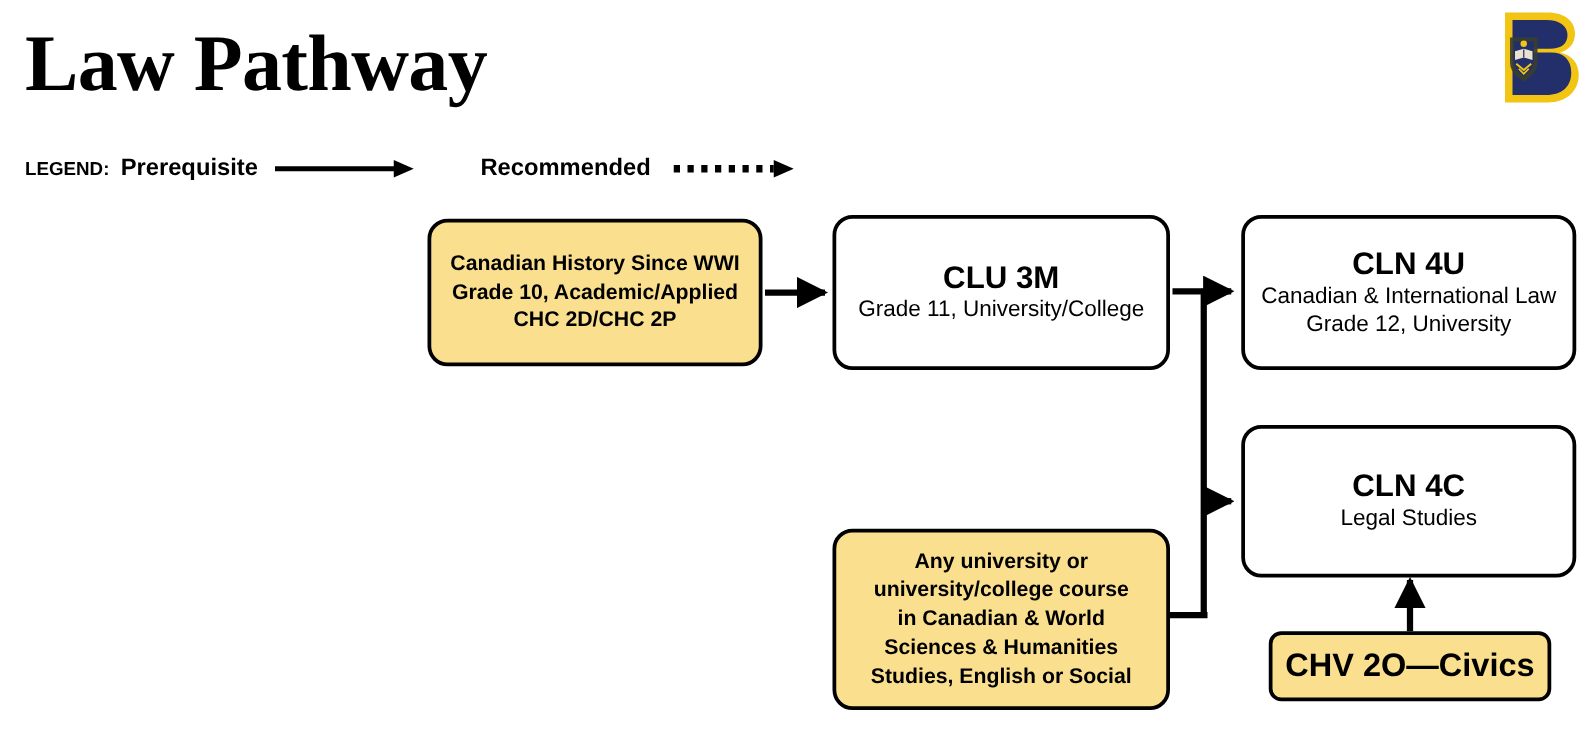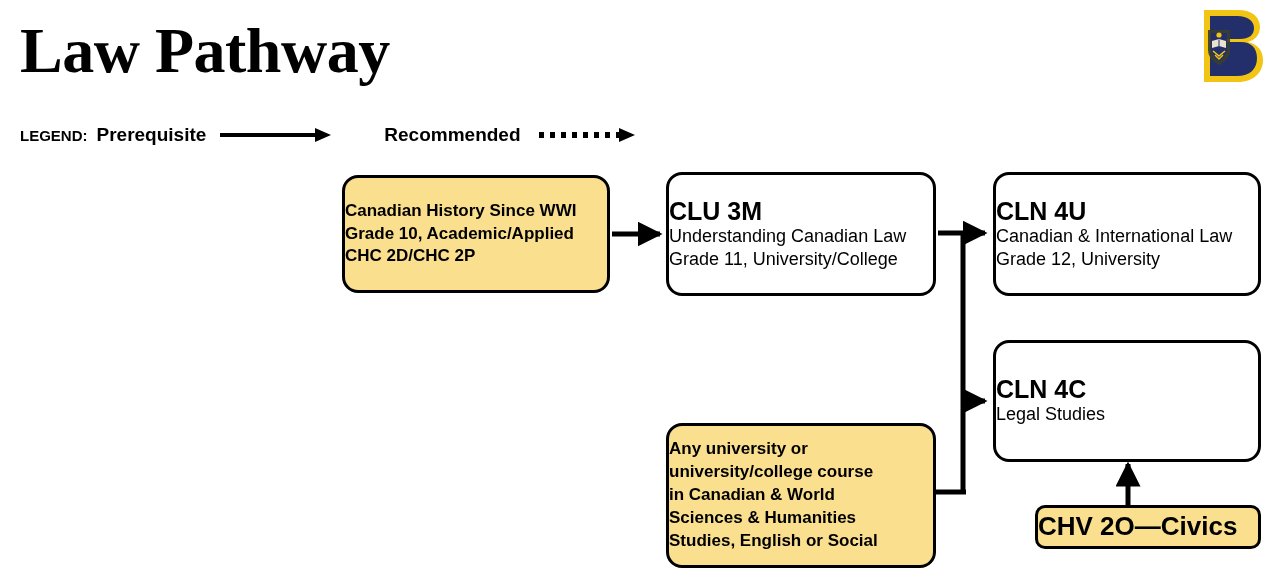--- a/index.html
+++ b/index.html
@@ -84,21 +84,21 @@
     pointer-events: none;
   }
 
   
   .node {
     position: absolute;
     box-sizing: border-box;
     border: 3px solid #000000;
     display: flex;
     flex-direction: column;
-    align-items: flex-start;
+    align-items: center;
     justify-content: center;
     text-align: center;
     color: #000000;
     background: #ffffff;
   }
   .node.highlight {
     background: #FADF8E;
   }
   .node-code {
     font-size: 25px;
@@ -130,23 +130,22 @@
   }
   #node-cln4c {
     left: 993px;  top: 340px;  width: 268px; height: 122px;
     border-radius: 16px;
   }
   #node-anycourse {
     left: 666px;  top: 423px;  width: 270px; height: 145px;
     border-radius: 16px;
   }
   #node-chv2o {
-    left: 1015px; top: 505px;  width: 226px; height: 44px;
+    left: 1015px; top: 505px;  width: 226px; height: 56px;
     border-radius: 10px;
-    margin-left: 20px;
   }
   #node-chv2o .node-code { font-size: 26px; }
 </style>
 </head>
 <body>
 
 <div id="canvas">
 
   <div id="page-title">Law Pathway</div>
 
@@ -222,21 +221,20 @@
   </svg>
 
   <div class="node highlight" id="node-chc">
     <div class="node-line-bold">Canadian History Since WWI</div>
     <div class="node-line-bold">Grade 10, Academic/Applied</div>
     <div class="node-line-bold">CHC 2D/CHC 2P</div>
   </div>
 
   <div class="node" id="node-clu3m">
     <div class="node-code">CLU 3M</div>
-    <div class="node-line">Understanding Canadian Law</div>
     <div class="node-line">Grade 11, University/College</div>
   </div>
 
   <div class="node" id="node-cln4u">
     <div class="node-code">CLN 4U</div>
     <div class="node-line">Canadian &amp; International Law</div>
     <div class="node-line">Grade 12, University</div>
   </div>
 
   <div class="node" id="node-cln4c">

